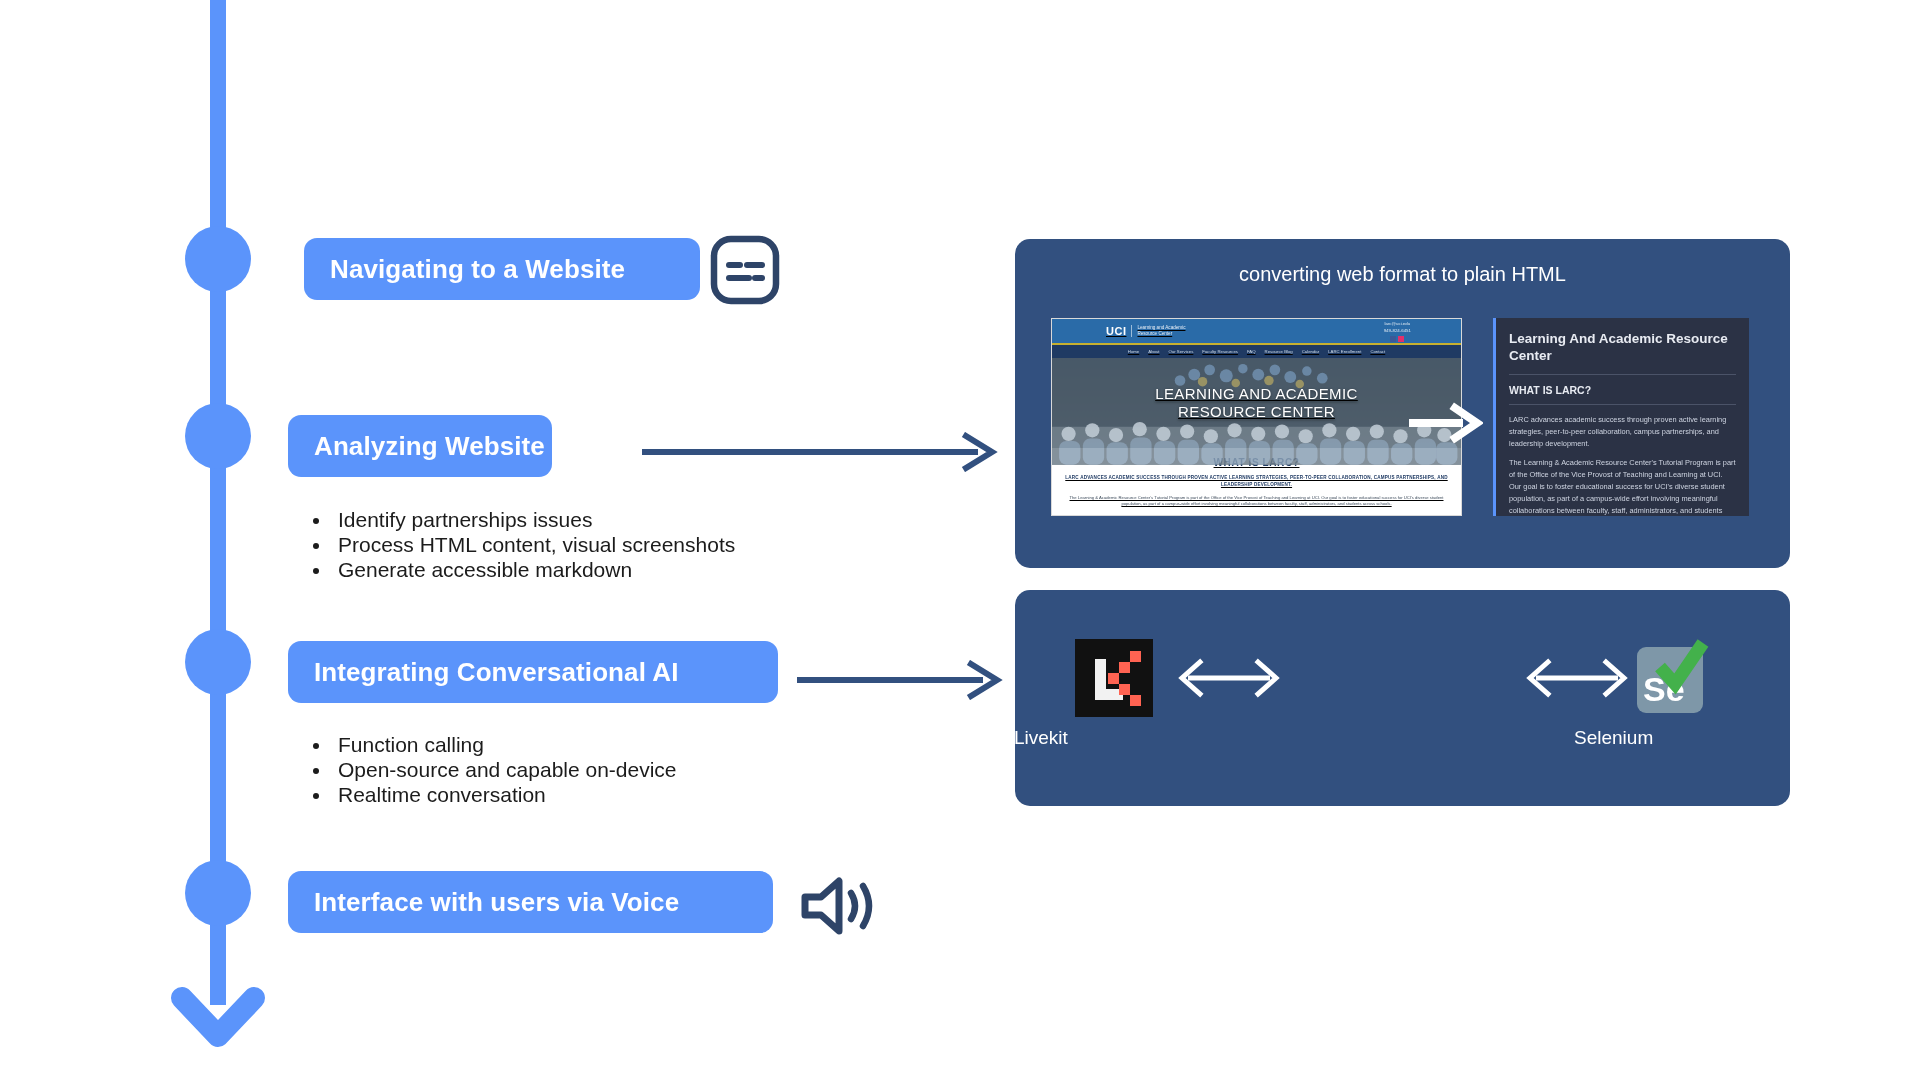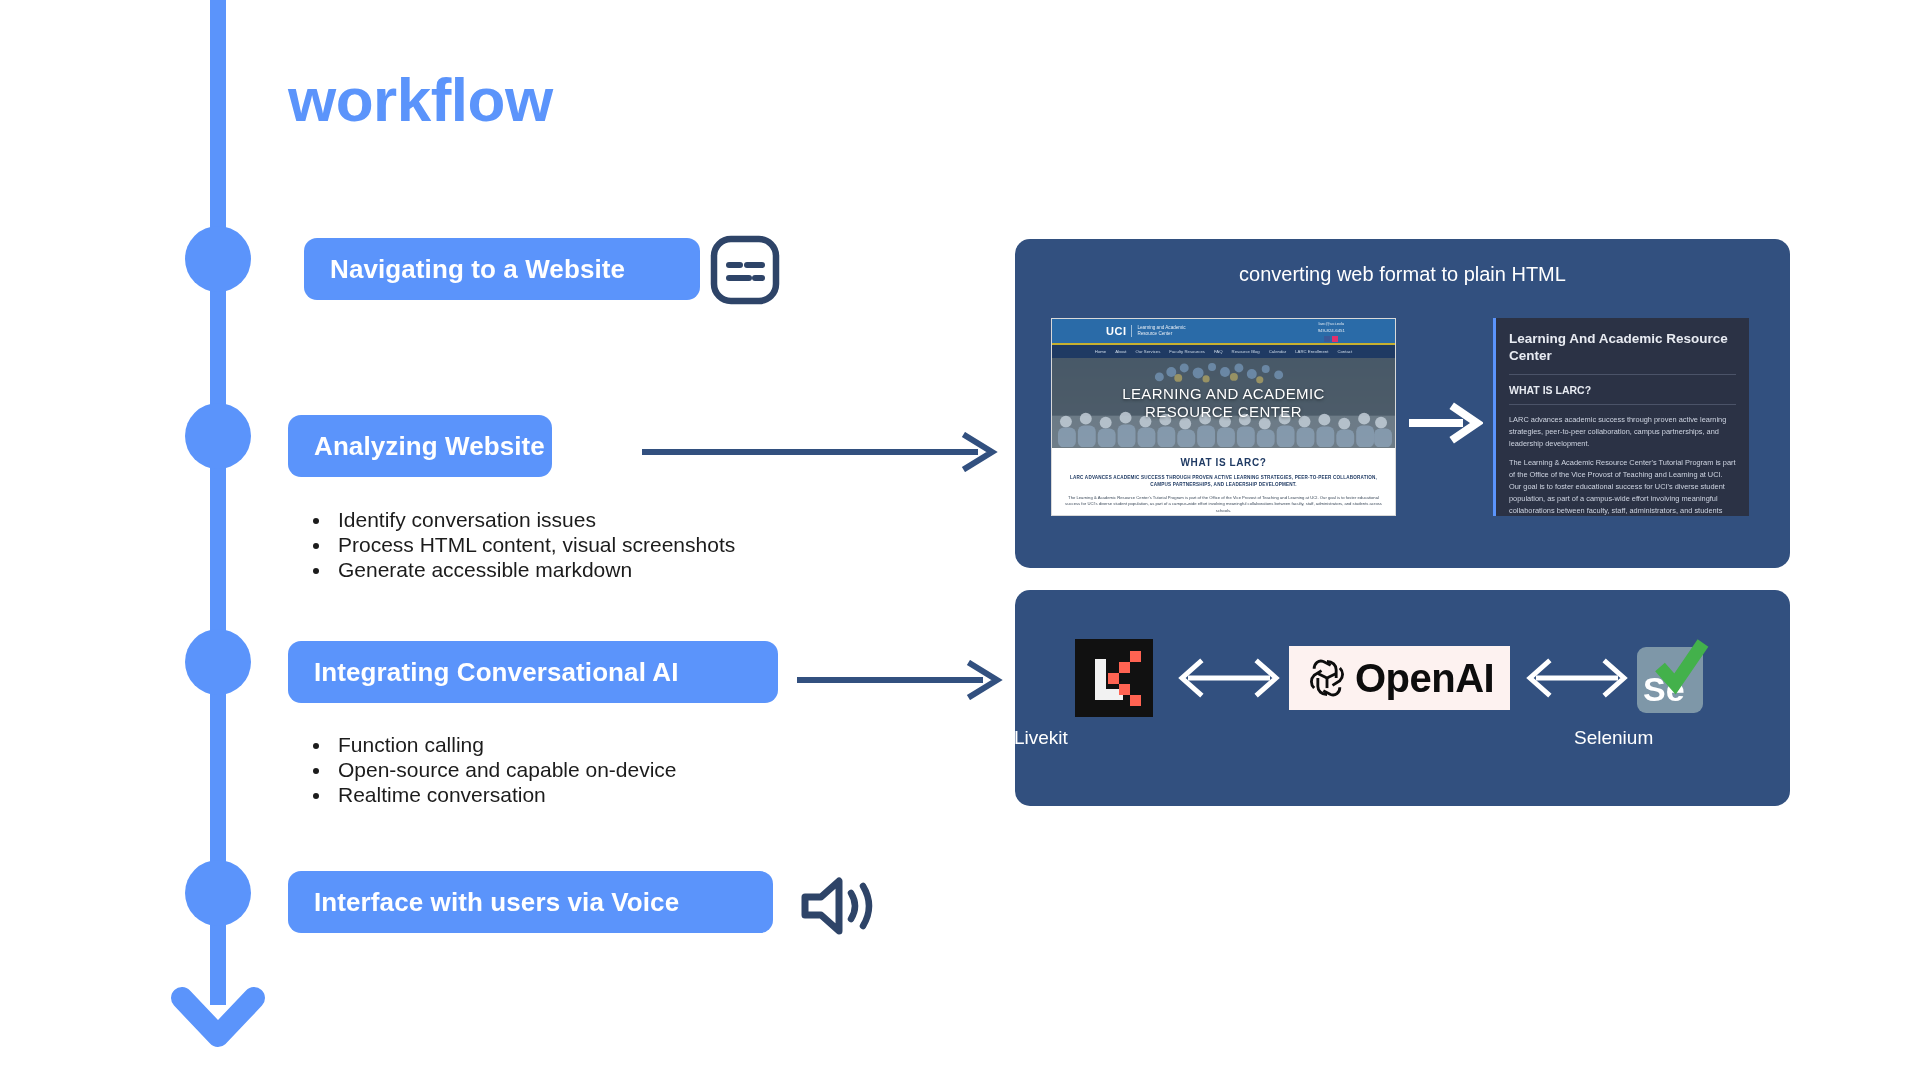--- a/index.html
+++ b/index.html
@@ -123,40 +123,39 @@
 
   <div class="timeline-dot" style="top:226px"></div>
   <div class="timeline-dot" style="top:403px"></div>
   <div class="timeline-dot" style="top:629px"></div>
   <div class="timeline-dot" style="top:860px"></div>
 
   <svg class="timeline-arrow" viewBox="0 0 116 80">
     <path d="M22 18 L58 56 L94 18" fill="none" stroke="#5b94fb" stroke-width="22" stroke-linecap="round" stroke-linejoin="round"></path>
   </svg>
 
-  <div style="position:absolute;left:288px;top:64px;font-size:62px;font-weight:bold;color:#5b94fb;letter-spacing:-.5px;">workflow</div>
 
   <div class="pill" style="left:288px;top:238px;width:396px;margin-left:16px;">
     <span>Navigating to a Website</span>
   </div>
 
   <svg style="position:absolute;left:708px;top:233px;width:74px;height:74px;" viewBox="0 0 74 74">
     <rect x="6" y="6" width="62" height="62" rx="17" ry="17" fill="none" stroke="#2e4468" stroke-width="6.5"></rect>
     <line x1="21" y1="32" x2="32" y2="32" stroke="#2e4468" stroke-width="6" stroke-linecap="round"></line>
     <line x1="39" y1="32" x2="54" y2="32" stroke="#2e4468" stroke-width="6" stroke-linecap="round"></line>
     <line x1="21" y1="45" x2="41" y2="45" stroke="#2e4468" stroke-width="6" stroke-linecap="round"></line>
     <line x1="47" y1="45" x2="54" y2="45" stroke="#2e4468" stroke-width="6" stroke-linecap="round"></line>
   </svg>
 
   <div class="pill" style="left:288px;top:415px;width:264px;">
     <span>Analyzing Website</span>
   </div>
 
   <ul class="bullets" style="left:288px;top:508px;">
-    <li>Identify conversation issues</li>
+    <li>Identify partnerships issues</li>
     <li>Process HTML content, visual screenshots</li>
     <li>Generate accessible markdown</li>
   </ul>
 
   <svg class="navy-arrow" style="left:640px;top:432px;width:360px;height:40px;" viewBox="0 0 360 40">
     <line x1="2" y1="20" x2="338" y2="20" stroke="#32507f" stroke-width="6"></line>
     <path d="M326 4 L352 20 L326 36" fill="none" stroke="#32507f" stroke-width="6" stroke-linecap="square" stroke-linejoin="miter"></path>
   </svg>
 
   <div class="pill" style="left:288px;top:641px;width:490px;">
@@ -181,21 +180,21 @@
   <svg style="position:absolute;left:795px;top:872px;width:86px;height:68px;" viewBox="0 0 86 68">
     <path d="M10 25 L26 25 L44 9 L44 59 L26 43 L10 43 Z" fill="none" stroke="#2e4468" stroke-width="7" stroke-linejoin="round" stroke-linecap="round"></path>
     <path d="M56 21 Q64 34 56 47" fill="none" stroke="#2e4468" stroke-width="6.5" stroke-linecap="round"></path>
     <path d="M68 14 Q80 34 68 54" fill="none" stroke="#2e4468" stroke-width="6.5" stroke-linecap="round"></path>
   </svg>
 
   <div class="panel" style="left:1015px;top:239px;width:775px;height:329px;">
 
     <div class="panel-caption">converting web format to plain HTML</div>
 
-    <div class="site" style="left:36px;top:79px;width:345px;height:198px;">
+    <div class="site" style="left:36px;top:79px;width:411px;height:198px;text-decoration:underline;">
 
       <div class="site-head">
         <span class="uci-logo">UCI</span>
         <span class="uci-sub">
           <span>Learning and Academic</span><br>
           <span>Resource Center</span>
         </span>
         <div class="uci-contact">
           <div>larc@uci.edu</div>
           <div>949-824-6451</div>
@@ -322,35 +321,20 @@
       </svg>
     </div>
     <div class="logo-label" style="left:-1px;top:137px;width:200px;">Livekit</div>
 
     <svg class="wa" style="left:157px;top:65px;width:114px;height:46px;" viewBox="0 0 114 46">
       <line x1="16" y1="23" x2="98" y2="23" stroke="#ffffff" stroke-width="5"></line>
       <path d="M28 7 L10 23 L28 39" fill="none" stroke="#ffffff" stroke-width="5" stroke-linejoin="miter" stroke-linecap="square"></path>
       <path d="M86 7 L104 23 L86 39" fill="none" stroke="#ffffff" stroke-width="5" stroke-linejoin="miter" stroke-linecap="square"></path>
     </svg>
 
-    <div class="openai-box" style="position:absolute;left:274px;top:56px;">
-      <svg viewBox="0 0 48 48" style="width:44px;height:44px;">
-        <g fill="none" stroke="#0d0d0d" stroke-width="3.1" stroke-linejoin="round">
-          <path d="M24 6 C30 6 34 10 34 15 L34 24"></path>
-          <path d="M38 13 C42 17 42 23 38 27 L30 32"></path>
-          <path d="M38 34 C38 40 33 44 28 42 L20 38"></path>
-          <path d="M24 42 C18 42 14 38 14 33 L14 24"></path>
-          <path d="M10 35 C6 31 6 25 10 21 L18 16"></path>
-          <path d="M10 14 C10 8 15 4 20 6 L28 10"></path>
-          <path d="M14 19 L24 24 L34 19"></path>
-          <path d="M24 24 L24 35"></path>
-        </g>
-      </svg>
-      <span class="openai-text">OpenAI</span>
-    </div>
 
     <svg class="wa" style="left:505px;top:65px;width:114px;height:46px;" viewBox="0 0 114 46">
       <line x1="16" y1="23" x2="98" y2="23" stroke="#ffffff" stroke-width="5"></line>
       <path d="M28 7 L10 23 L28 39" fill="none" stroke="#ffffff" stroke-width="5" stroke-linejoin="miter" stroke-linecap="square"></path>
       <path d="M86 7 L104 23 L86 39" fill="none" stroke="#ffffff" stroke-width="5" stroke-linejoin="miter" stroke-linecap="square"></path>
     </svg>
 
     <div class="logo-box" style="position:absolute;left:620px;top:49px;">
       <svg viewBox="0 0 78 78" style="width:78px;height:78px;overflow:visible;">
         <rect x="2" y="8" width="66" height="66" rx="9" fill="#7e97a8"></rect>

